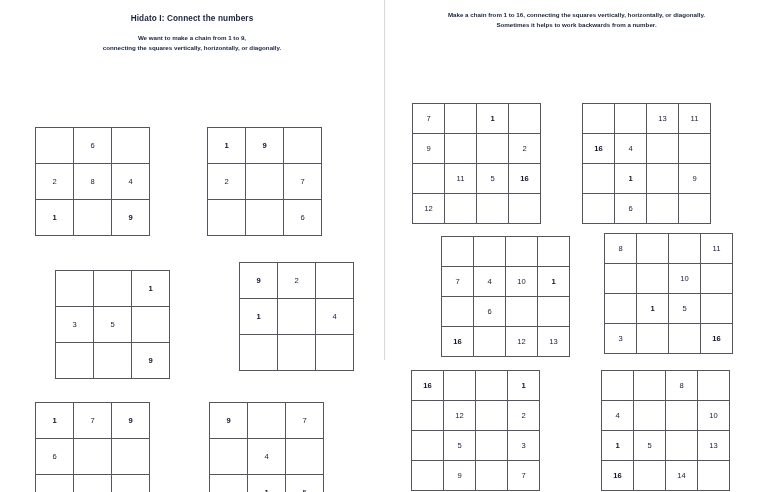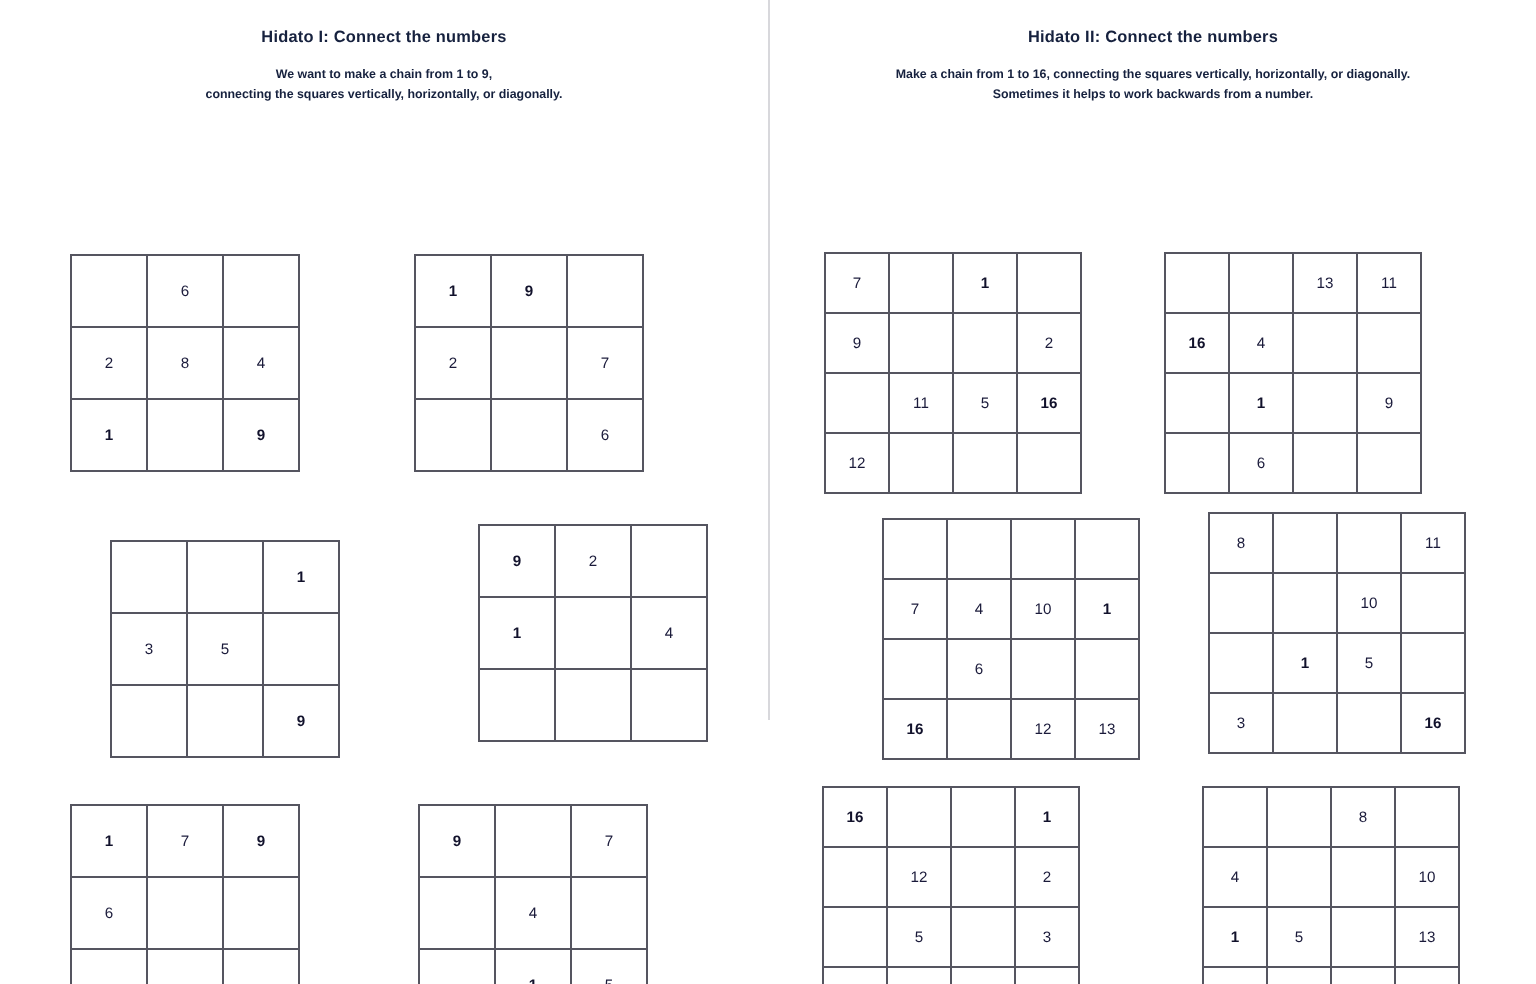--- a/index.html
+++ b/index.html
@@ -212,21 +212,20 @@
               <td class="empty"></td>
               <td class="endpoint">1</td>
               <td>5</td>
             </tr>
           </tbody>
         </table>
       </div>
   </div>
 
   <div class="page page-right">
-    <h1 class="page-title">Hidato II:  Connect the numbers</h1>
     <div class="page-subtitle">
       <span class="sub-line">Make a chain from 1 to 16, connecting the squares vertically, horizontally, or diagonally.</span>
       <span class="sub-line">Sometimes it helps to work backwards from a number.</span>
     </div>
     <div class="grid-area" id="area-right">
         <table class="puzzle-grid size4" style="left: 27px; top: 74px;">
           <tbody>
             <tr>
               <td>7</td>
               <td class="empty"></td>

